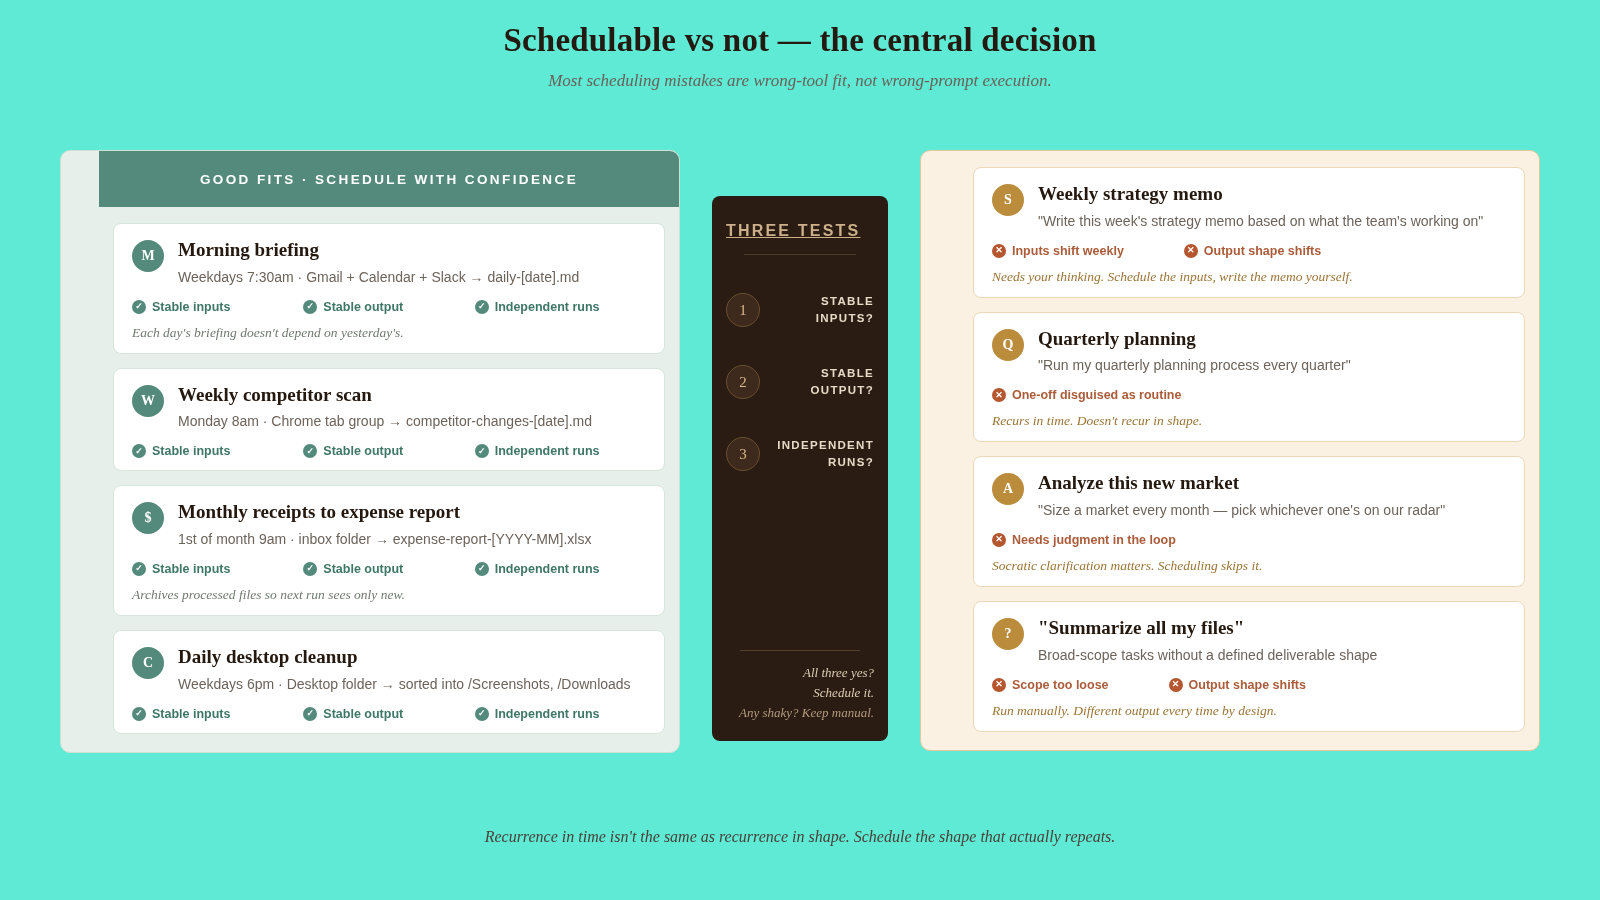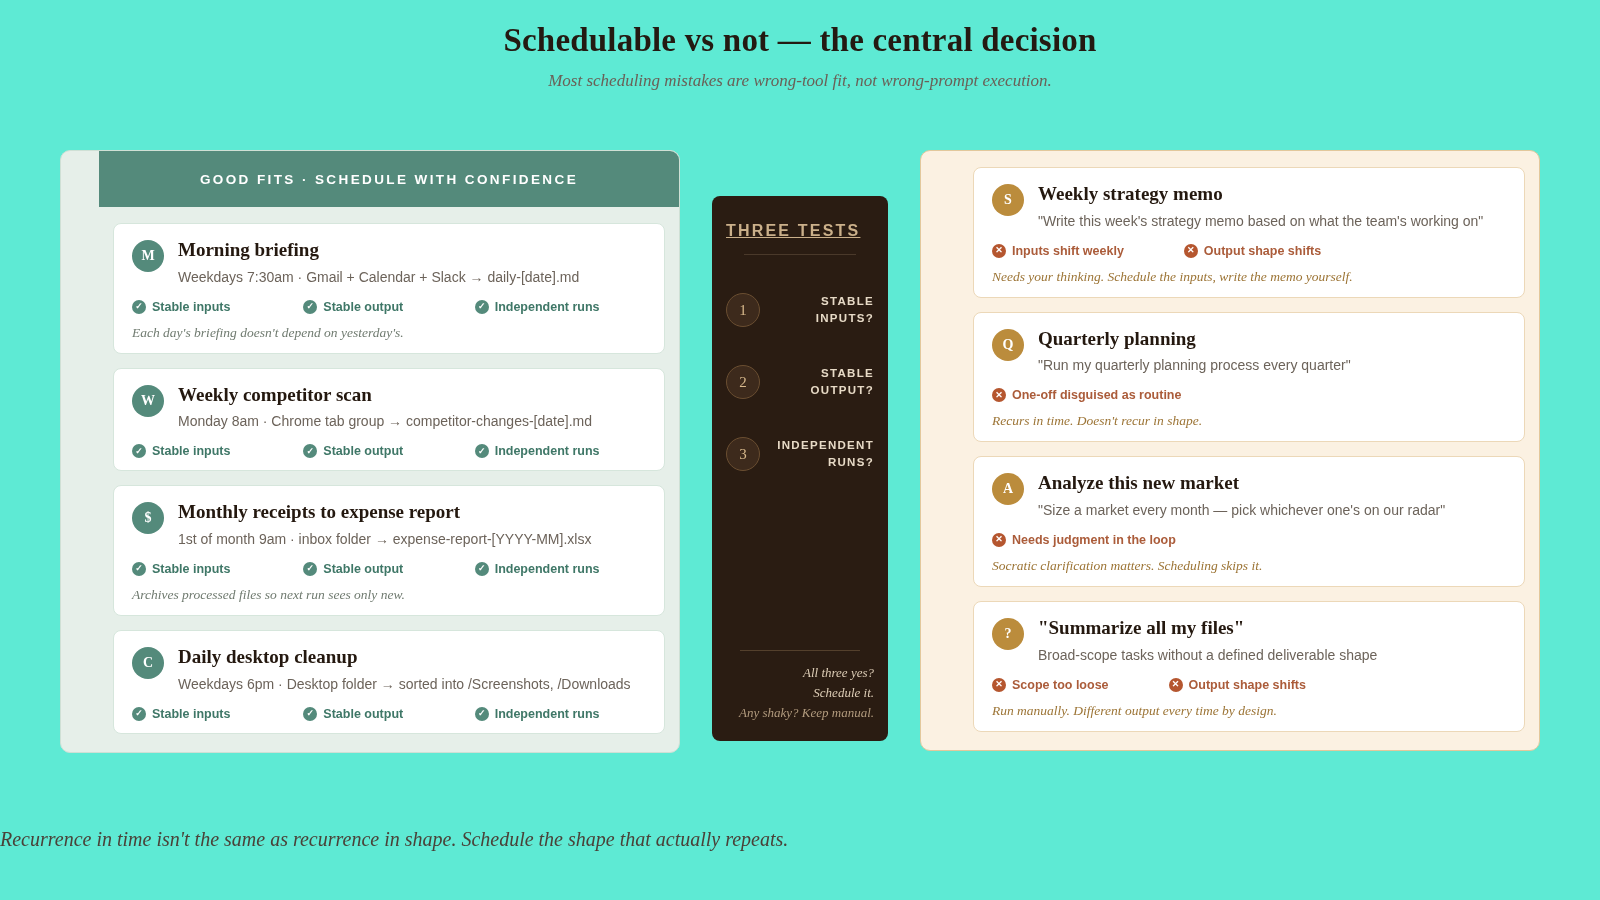--- a/index.html
+++ b/index.html
@@ -220,24 +220,24 @@
     height: 1px;
     background: #54402c;
     margin: 0 auto 12px auto;
     width: 120px;
   }
 
   
   .footer {
     position: absolute;
     left: 0; right: 0; top: 828px;
-    text-align: left;
+    text-align: center;
     font-family: "Liberation Serif", serif;
     font-style: italic;
-    font-size: 20px;
+    font-size: 16px;
     color: #4a4138;
   }
 </style>
 </head>
 <body>
 
 <div class="page">
 
   <div class="header">
     <div class="title">Schedulable vs not — the central decision</div>

